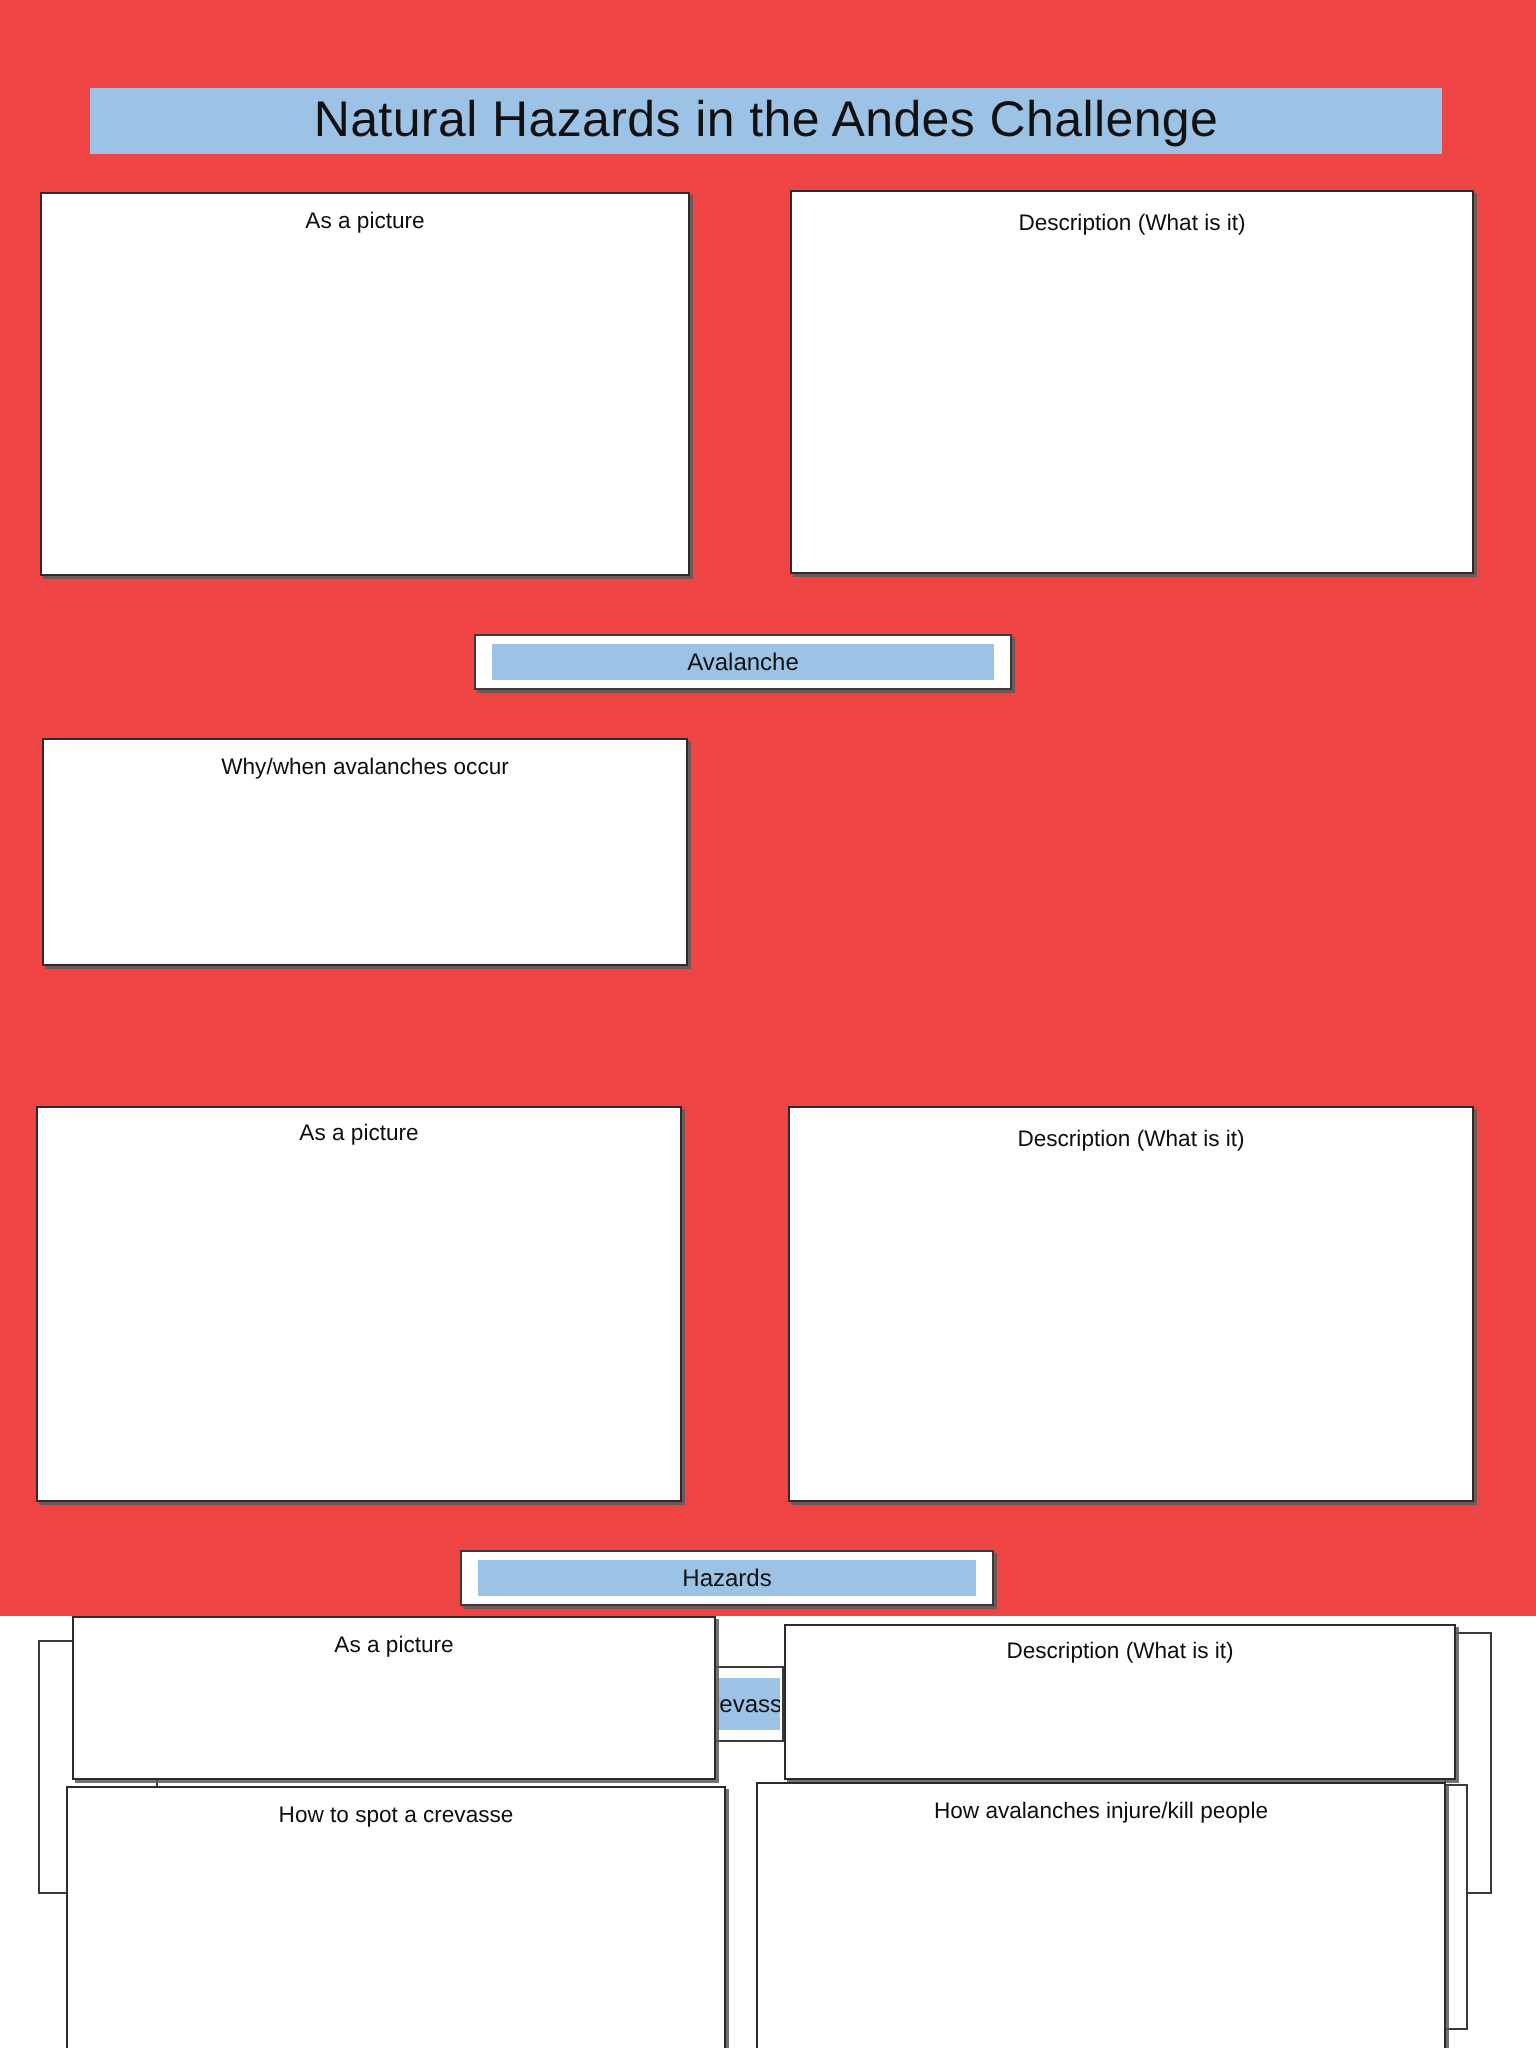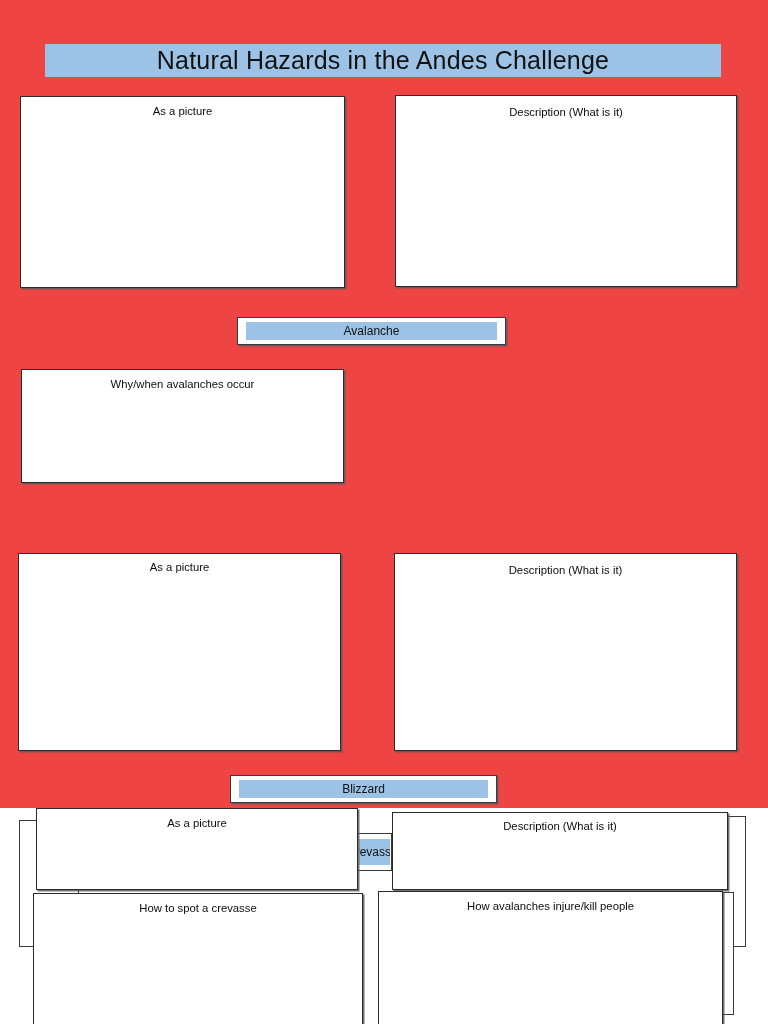--- a/index.html
+++ b/index.html
@@ -157,21 +157,21 @@
   <div class="box" style="left:18px; top:553px; width:323px; height:198px;">
     <span class="box-label" style="top:7px;">As a picture</span>
   </div>
 
   <div class="box" style="left:394px; top:553px; width:343px; height:198px;">
     <span class="box-label" style="top:10px;">Description (What is it)</span>
   </div>
 
   <div class="section-header" style="left:230px; top:775px; width:267px; height:28px;">
     <div class="section-header-bar">
-      <span class="section-header-text">Blizzard</span>
+      <span class="section-header-text">Hazards</span>
     </div>
   </div>
 
   <div class="ghost-box" style="left:19px; top:820px; width:60px; height:127px; z-index:1;"></div>
 
   <div class="ghost-box" style="left:722px; top:816px; width:24px; height:131px; z-index:1;"></div>
   <div class="ghost-box" style="left:714px; top:892px; width:20px; height:123px; z-index:1;"></div>
 
   <div class="clipped-header" style="left:357px; top:833px; width:35px; height:38px; z-index:2;">
     <div class="clipped-header-bar">

